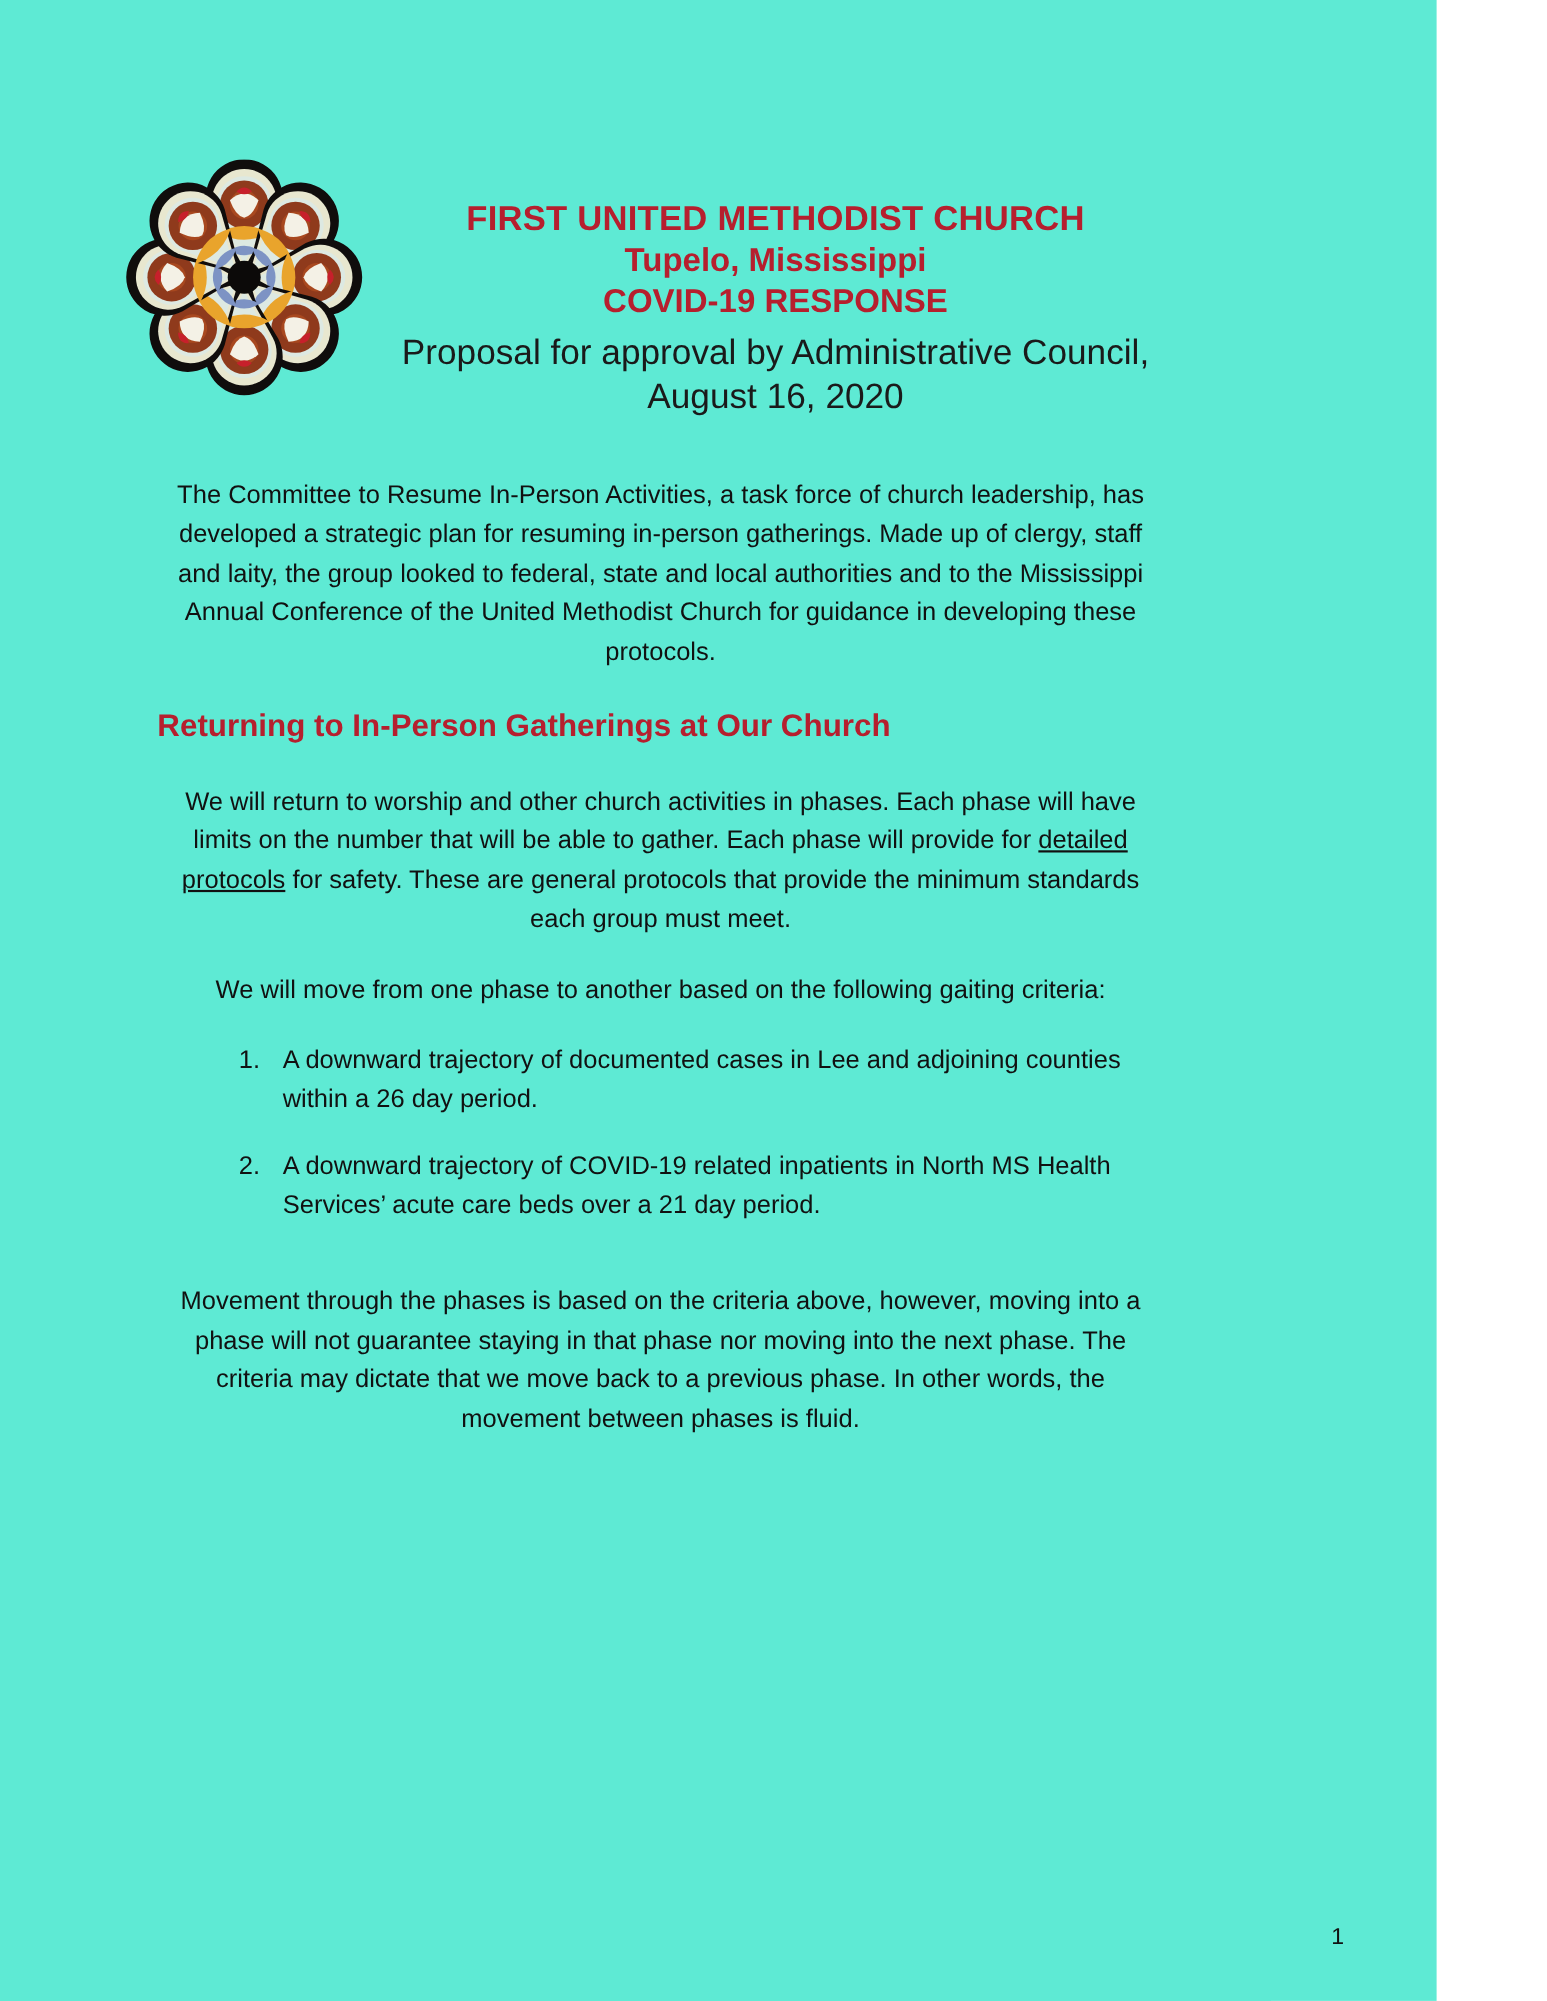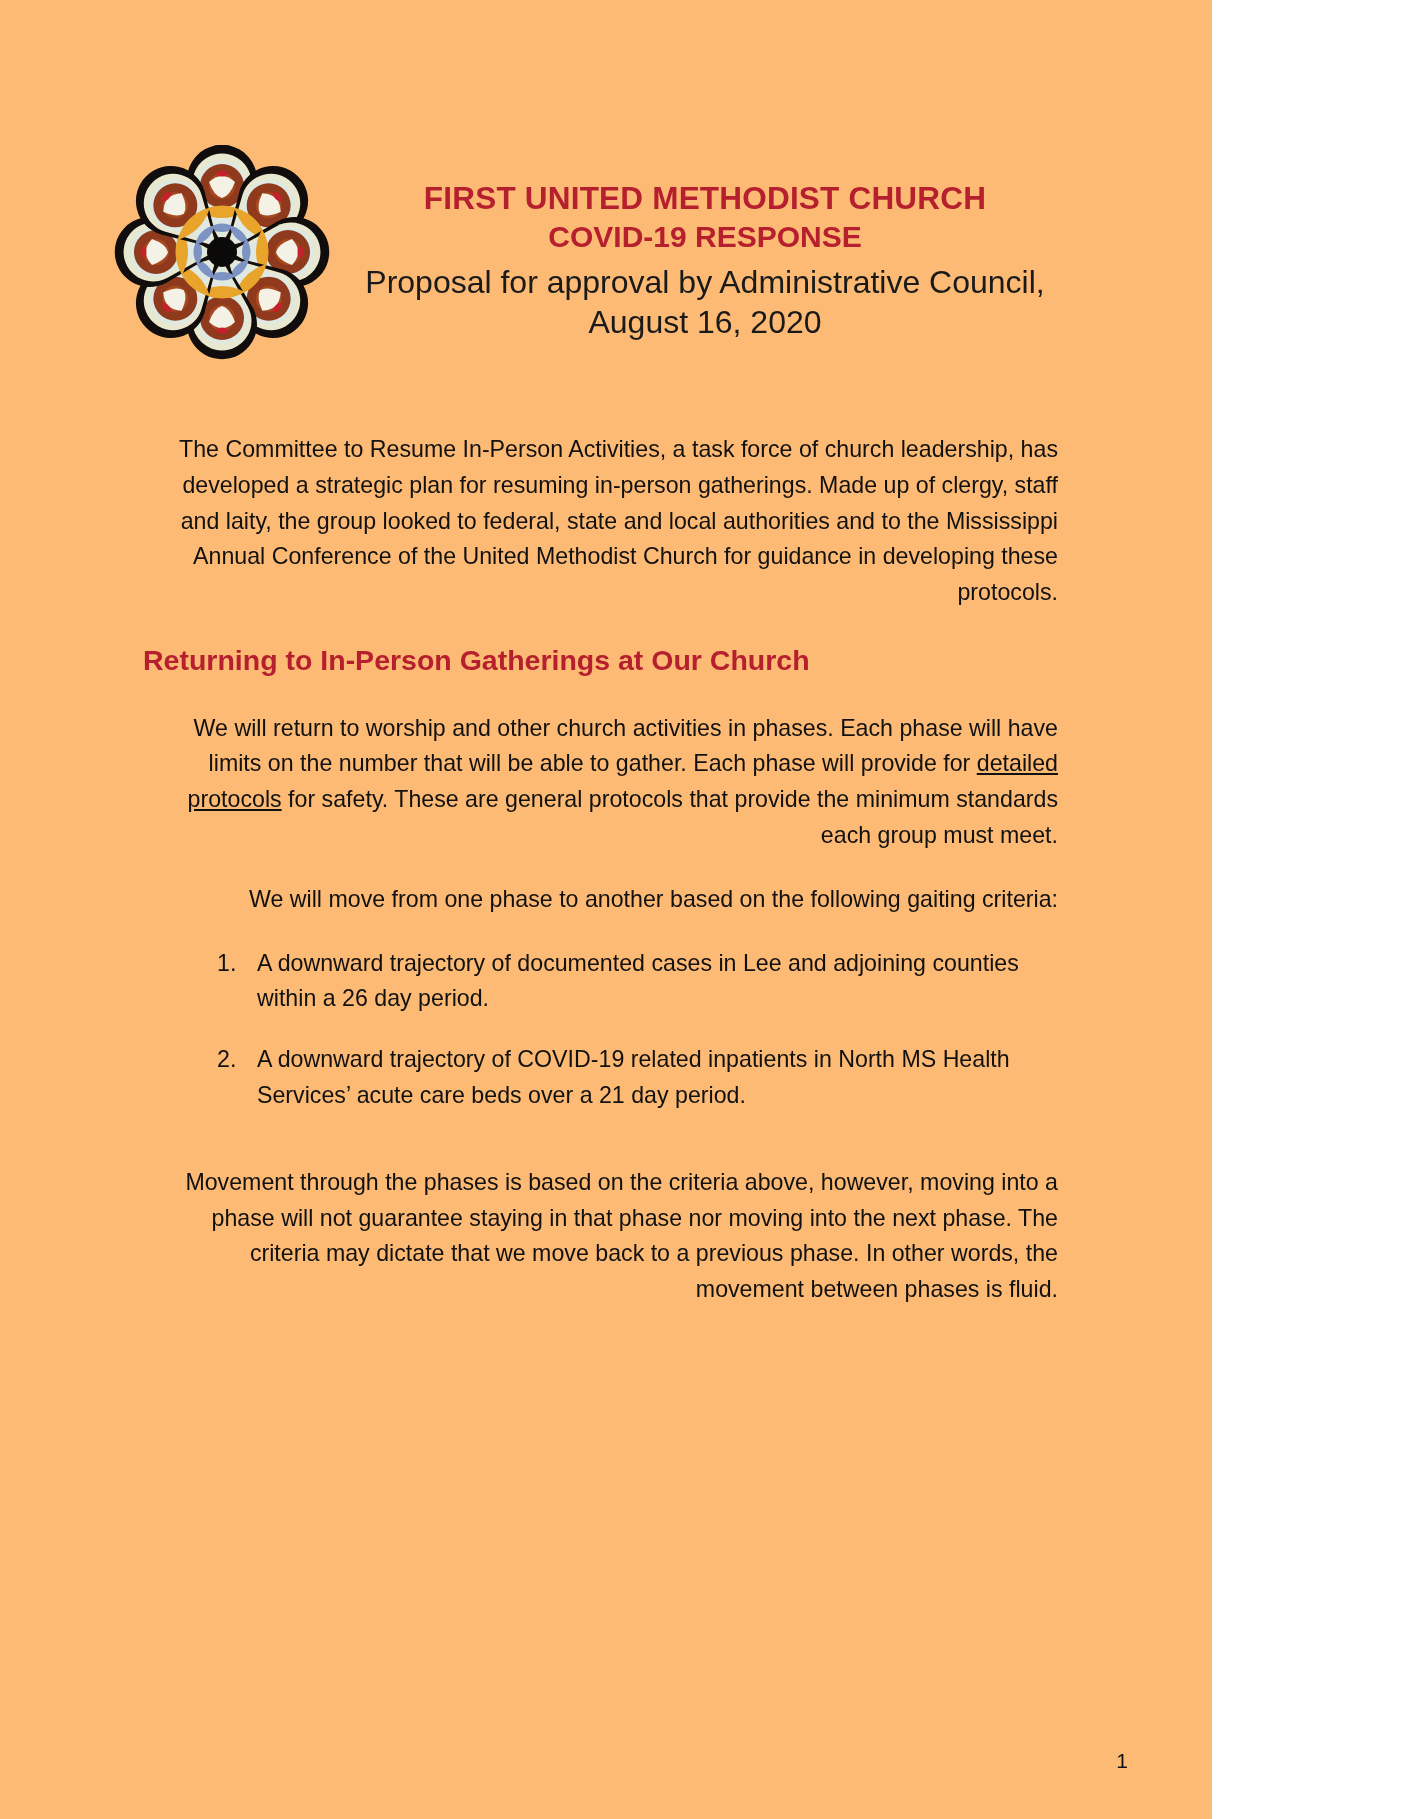--- a/index.html
+++ b/index.html
@@ -10,23 +10,23 @@
   body {
     width: 1406px;
     height: 1819px;
     font-family: "Liberation Sans", sans-serif;
     color: #000000;
     position: relative;
     overflow: hidden;
   }
   .page {
     position: relative;
-    width: 1212px;
+    width: 1306px;
     height: 1819px;
-    background: #fdba74;
+    background: #5eead4;
     box-sizing: border-box;
   }
 
   
   .header {
     position: absolute;
     left: 0;
     top: 140px;
     width: 1406px;
     height: 230px;
@@ -82,21 +82,21 @@
     position: absolute;
     left: 143px;
     top: 432px;
     width: 915px;
   }
   p.body-par {
     font-size: 23.2px;
     line-height: 35.8px;
     color: #111111;
     margin: 0 0 28px 0;
-    text-align: right;
+    text-align: center;
   }
   p.justify { text-align: justify; }
   h2.section-head {
     font-size: 28.5px;
     font-weight: bold;
     color: #B61F2E;
     margin: 32px 0 32px 0;
     line-height: 1.25;
   }
   .u { text-decoration: underline; }
@@ -246,20 +246,21 @@
             </g>
           </g>
 
           <circle cx="0" cy="0" r="15" fill="#0c0a09"></circle>
         </g>
       </svg>
     </div>
 
     <div class="header-text">
       <div class="title-1">FIRST UNITED METHODIST CHURCH</div>
+      <div class="title-2">Tupelo, Mississippi</div>
       <div class="title-3">COVID-19 RESPONSE</div>
       <div class="subtitle">Proposal for approval by Administrative Council, August 16, 2020</div>
     </div>
   </div>
 
   <div class="content">
 
     <p class="body-par">The Committee to Resume In-Person Activities, a task force of church leadership, has developed a strategic plan for resuming in-person gatherings. Made up of clergy, staff and laity, the group looked to federal, state and local authorities and to the Mississippi Annual Conference of the United Methodist Church for guidance in developing these protocols.</p>
 
     <h2 class="section-head">Returning to In-Person Gatherings at Our Church</h2>

